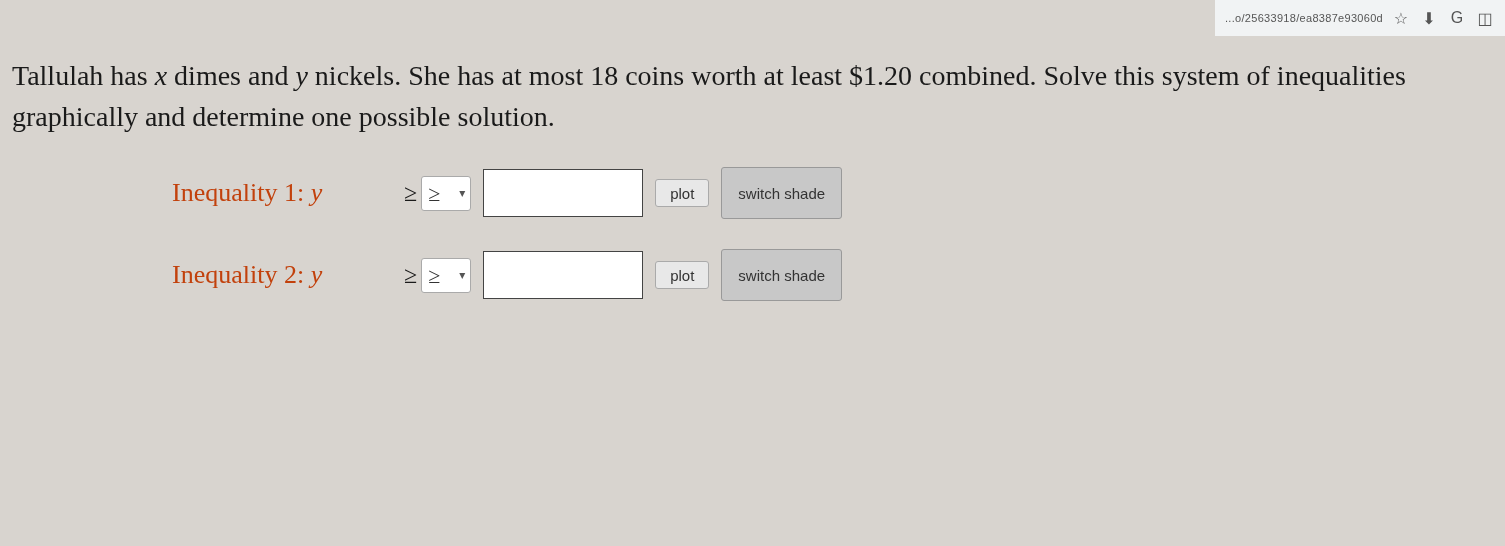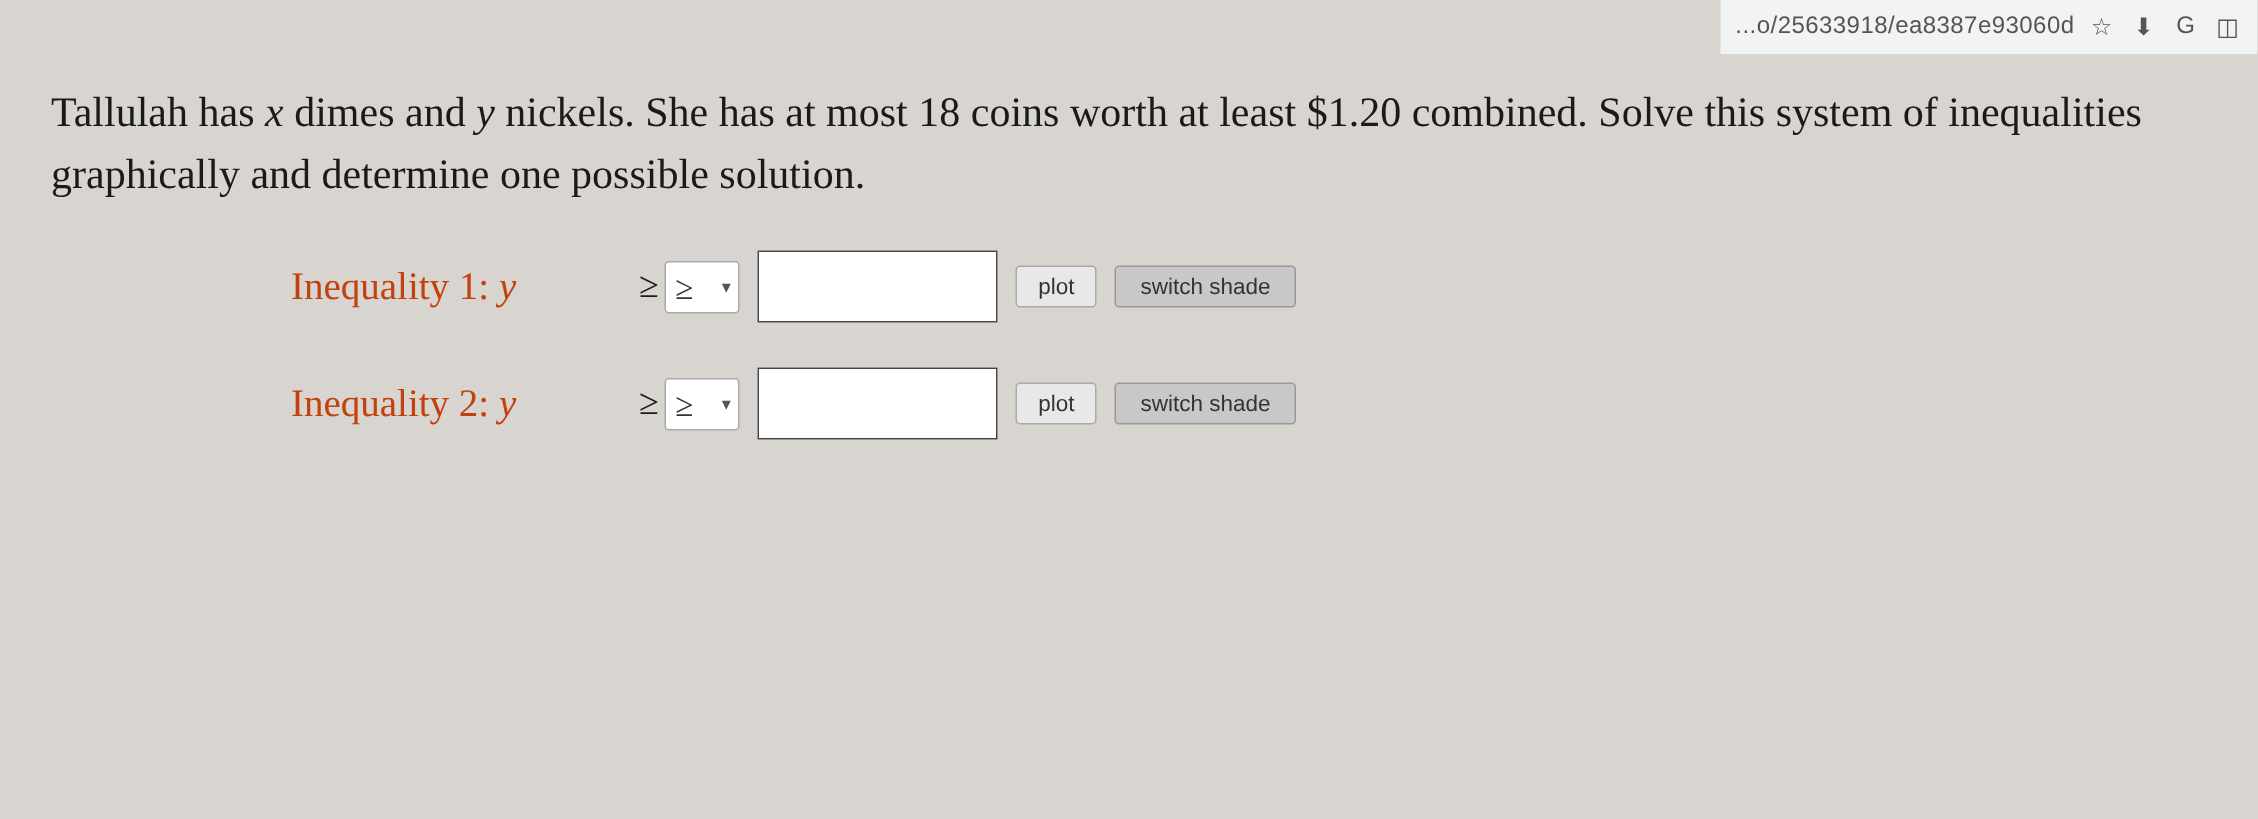--- a/index.html
+++ b/index.html
@@ -26,21 +26,21 @@
       display: flex;
       align-items: center;
       padding: 0 10px;
       gap: 8px;
       font-size: 13px;
       color: #555;
       font-family: Arial, sans-serif;
     }
 
     .top-bar .url-text {
-      font-size: 16px;
+      font-size: 11px;
       color: #555;
       letter-spacing: 0.3px;
     }
 
     .top-bar .icon-btn {
       width: 20px;
       height: 20px;
       display: flex;
       align-items: center;
       justify-content: center;
@@ -48,21 +48,21 @@
       color: #555;
       font-size: 16px;
     }
 
     .content-area {
       position: absolute;
       top: 36px;
       left: 0;
       right: 0;
       bottom: 0;
-      padding: 20px 30px 10px 34px;
+      padding: 20px 30px 10px 12px;
     }
 
     .problem-text {
       font-size: 28px;
       line-height: 1.45;
       color: #1a1a1a;
       font-family: Georgia, serif;
       margin-bottom: 30px;
       max-width: 1440px;
     }
@@ -135,21 +135,21 @@
       background: #e8e8e8;
       border: 1.5px solid #aaa;
       border-radius: 3px;
       font-size: 15px;
       font-family: Arial, sans-serif;
       cursor: pointer;
       color: #333;
     }
 
     .switch-shade-btn {
-      height: 28px;
+      height: 52px;
       padding: 0 16px;
       background: #c8c8c8;
       border: 1px solid #999;
       border-radius: 3px;
       font-size: 15px;
       font-family: Arial, sans-serif;
       cursor: pointer;
       color: #333;
       text-align: right;
     }

